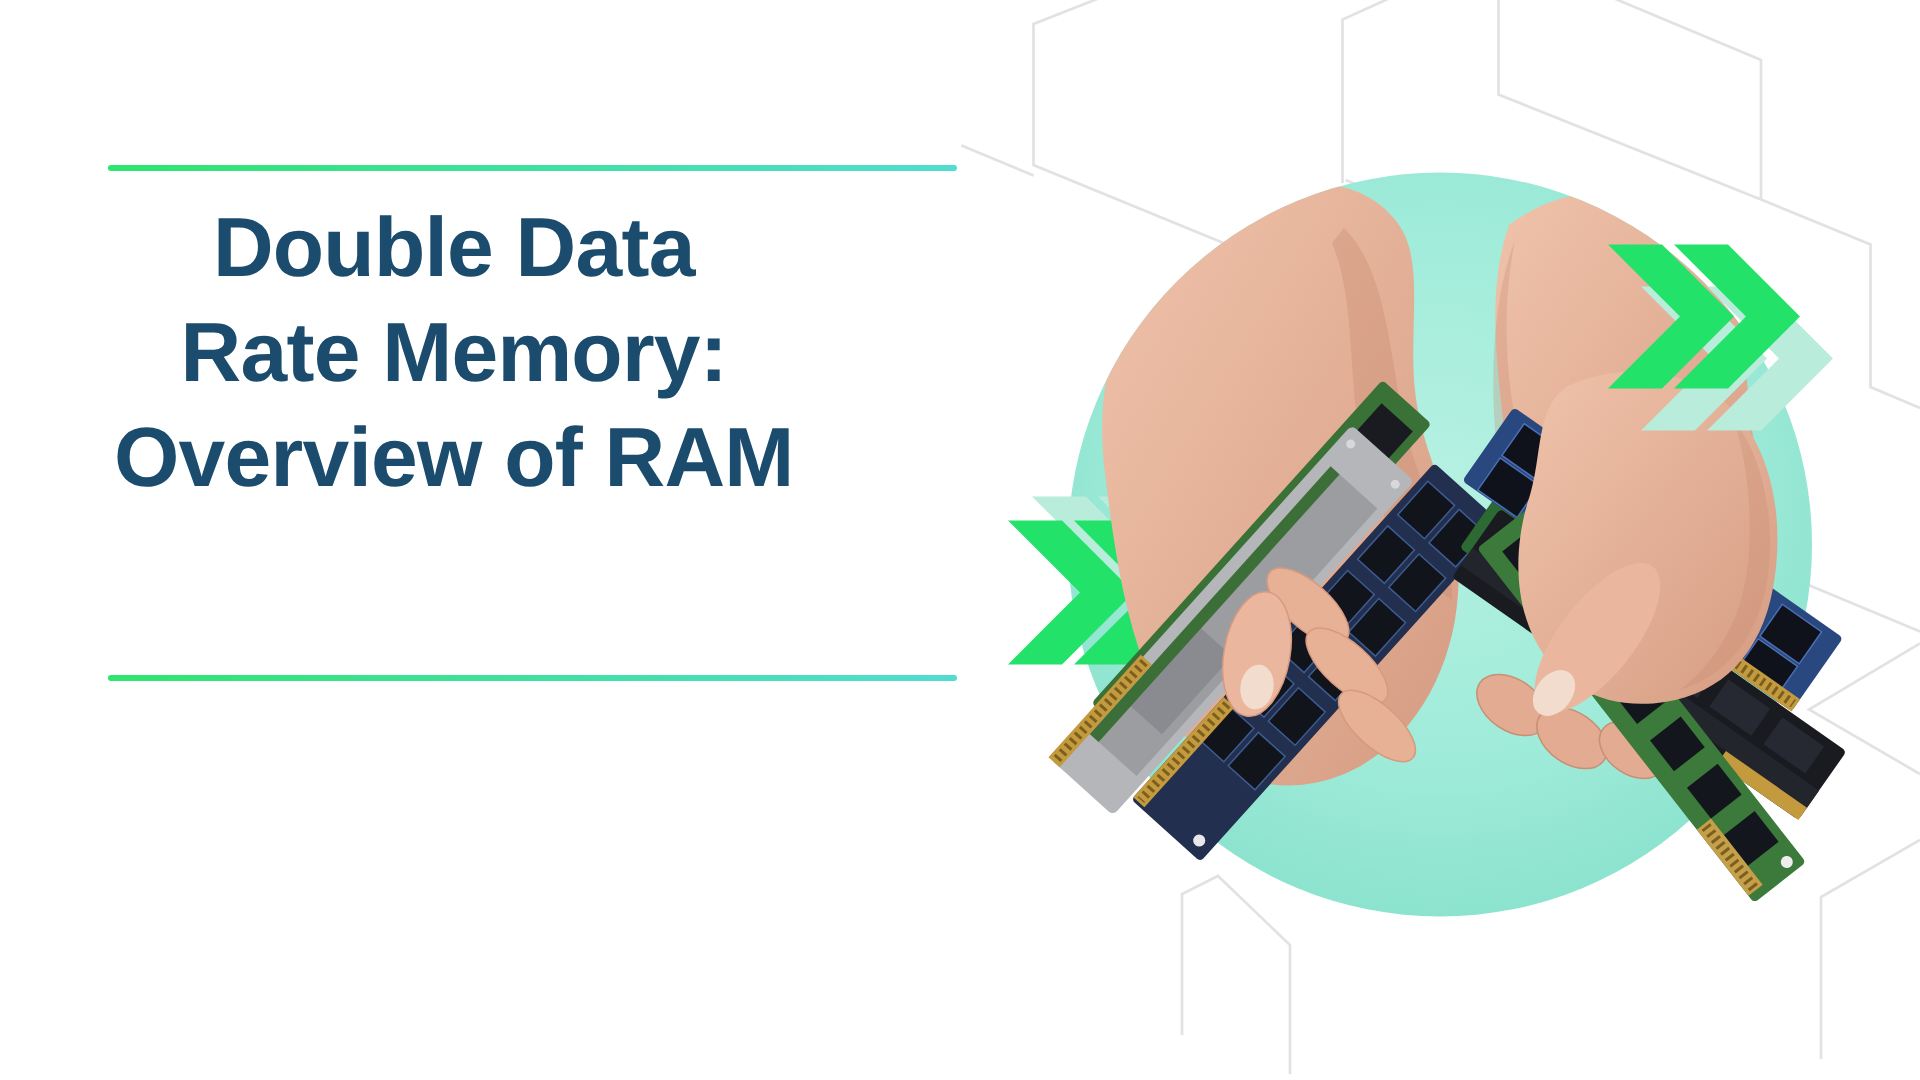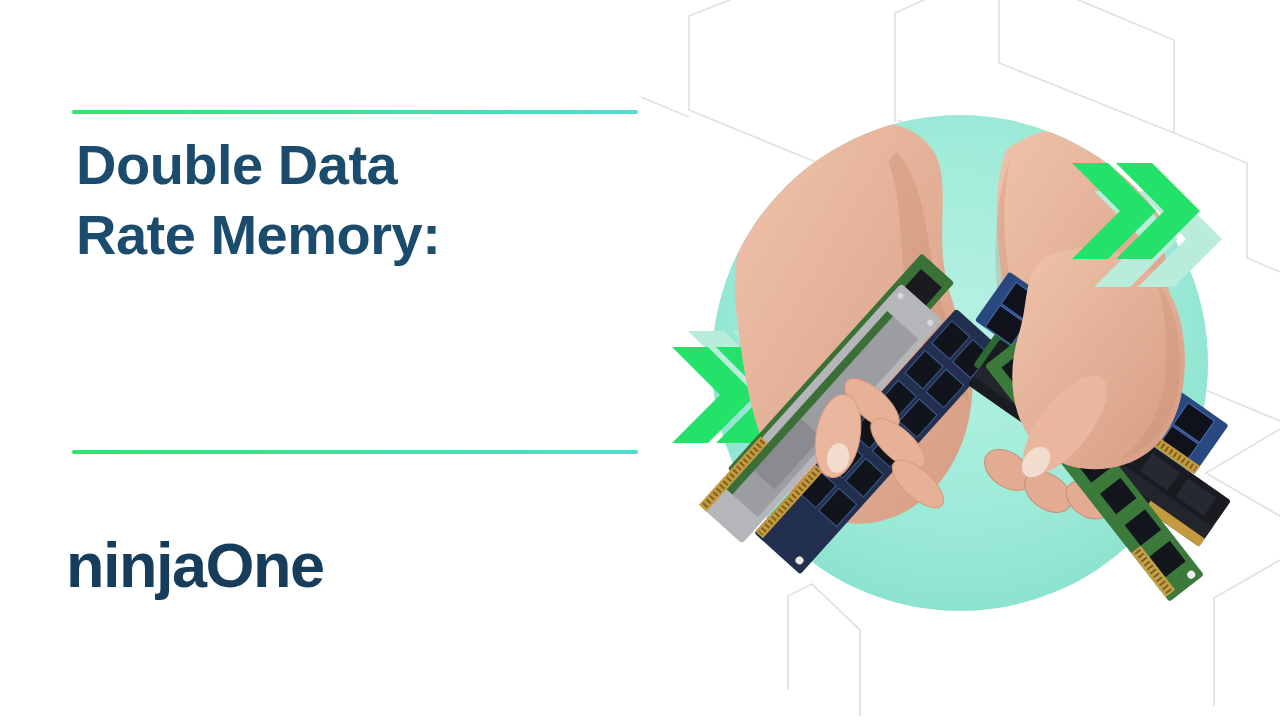--- a/index.html
+++ b/index.html
@@ -34,28 +34,28 @@
     position:absolute;left:640px;top:0;width:640px;height:720px;
   }
 </style>
 </head>
 <body>
 
 <div class="canvas">
 
   <div class="rule top"></div>
 
-  <h1 class="title" style="margin:0;">
+  <h1 class="title" style="margin:0;text-align:center;">
     <div>Double Data</div>
     <div>Rate Memory:</div>
+    <div>Overview of RAM</div>
   </h1>
 
   <div class="rule bottom"></div>
 
-  <div class="logo">ninjaOne</div>
 
   <svg class="hero" viewBox="640 0 640 720" width="640" height="720" xmlns="http://www.w3.org/2000/svg">
     <defs>
       <radialGradient id="gCircle" cx="50%" cy="42%" r="68%">
         <stop offset="0%" style="stop-color:var(--circle_mint_center,#b6f1e2)"></stop>
         <stop offset="55%" style="stop-color:#9febd9"></stop>
         <stop offset="100%" style="stop-color:var(--circle_mint_edge,#82dfc9)"></stop>
       </radialGradient>
       <linearGradient id="gSkin" x1="0" y1="0" x2="1" y2="1">
         <stop offset="0%" stop-color="#f0c3ab"></stop>

